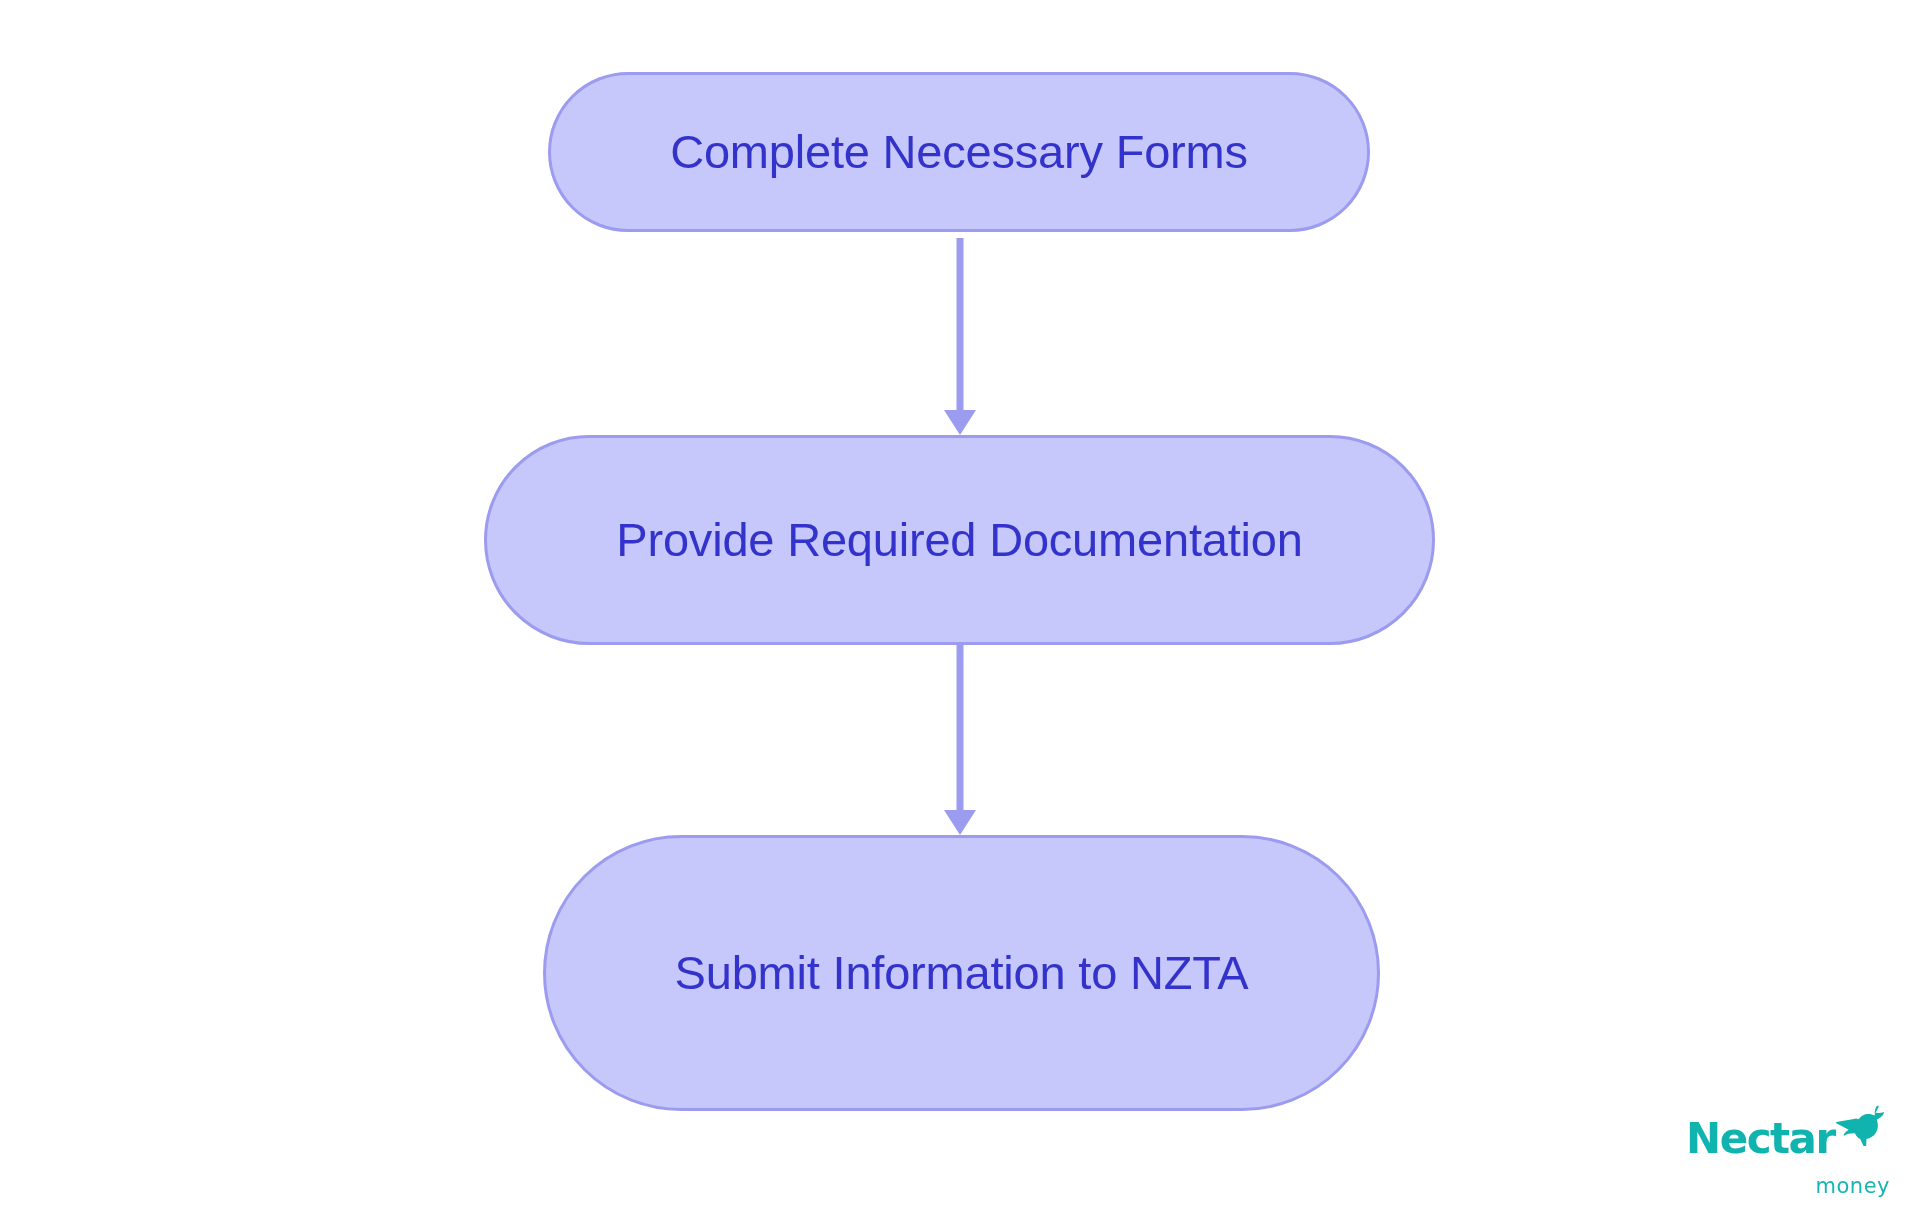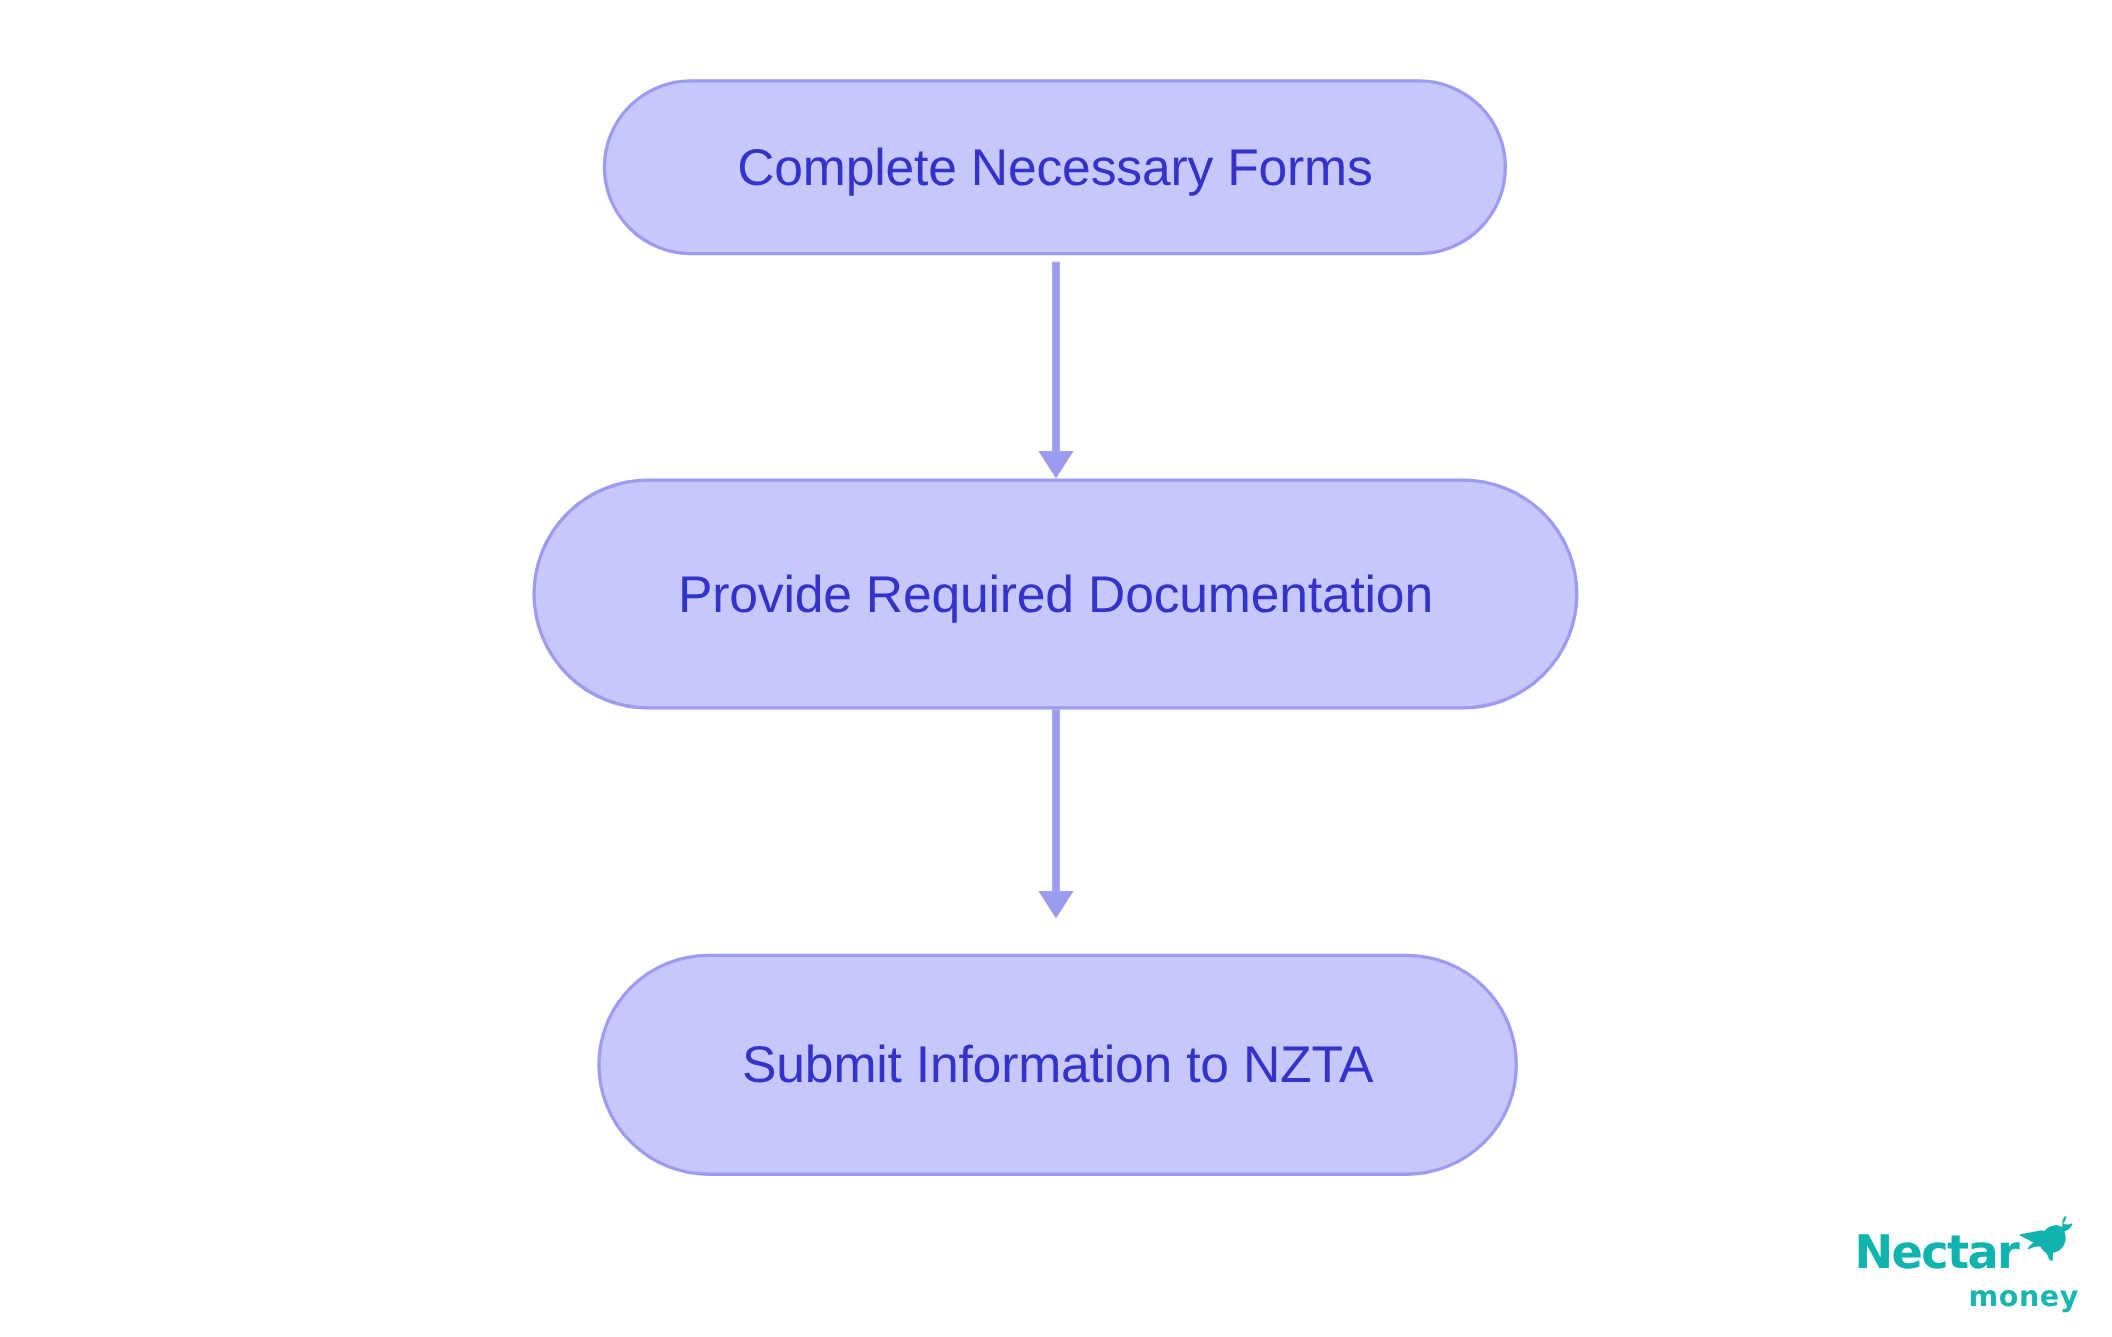--- a/index.html
+++ b/index.html
@@ -42,21 +42,21 @@
     font-size: 47px;
     font-weight: 400;
     letter-spacing: -0.2px;
     line-height: 1.15;
     white-space: nowrap;
     padding: 0 24px;
   }
   
   #node-0 { left: 548px;  top: 30px;  width: 822px;  height: 160px; margin-top: 42px; }
   #node-1 { left: 484px;  top: 435px; width: 951px;  height: 210px; }
-  #node-2 { left: 543px;  top: 867px; width: 837px;  height: 202px; }
+  #node-2 { left: 543px;  top: 835px; width: 837px;  height: 276px; }
 
   
   #brand-logo {
     position: absolute;
     left: 1686px;
     top: 1118px;
     width: 210px;
     height: 82px;
   }
   .logo-row {
@@ -76,26 +76,26 @@
   .logo-bird {
     position: absolute;
     left: 146px;
     top: -14px;
     width: 58px;
     height: 42px;
   }
   .logo-sub {
     color: #17b6b0;
     font-family: "DejaVu Sans", sans-serif;
-    font-size: 26px;
-    font-weight: 700;
+    font-size: 21px;
+    font-weight: 400;
     letter-spacing: 0.5px;
     line-height: 1;
     text-align: right;
-    margin-top: 6px;
+    margin-top: 16px;
     padding-right: 6px;
   }
 </style>
 </head>
 <body>
 
 <div id="canvas">
 
   <svg class="flow-svg" viewBox="0 0 1920 1215" aria-hidden="true">
 

